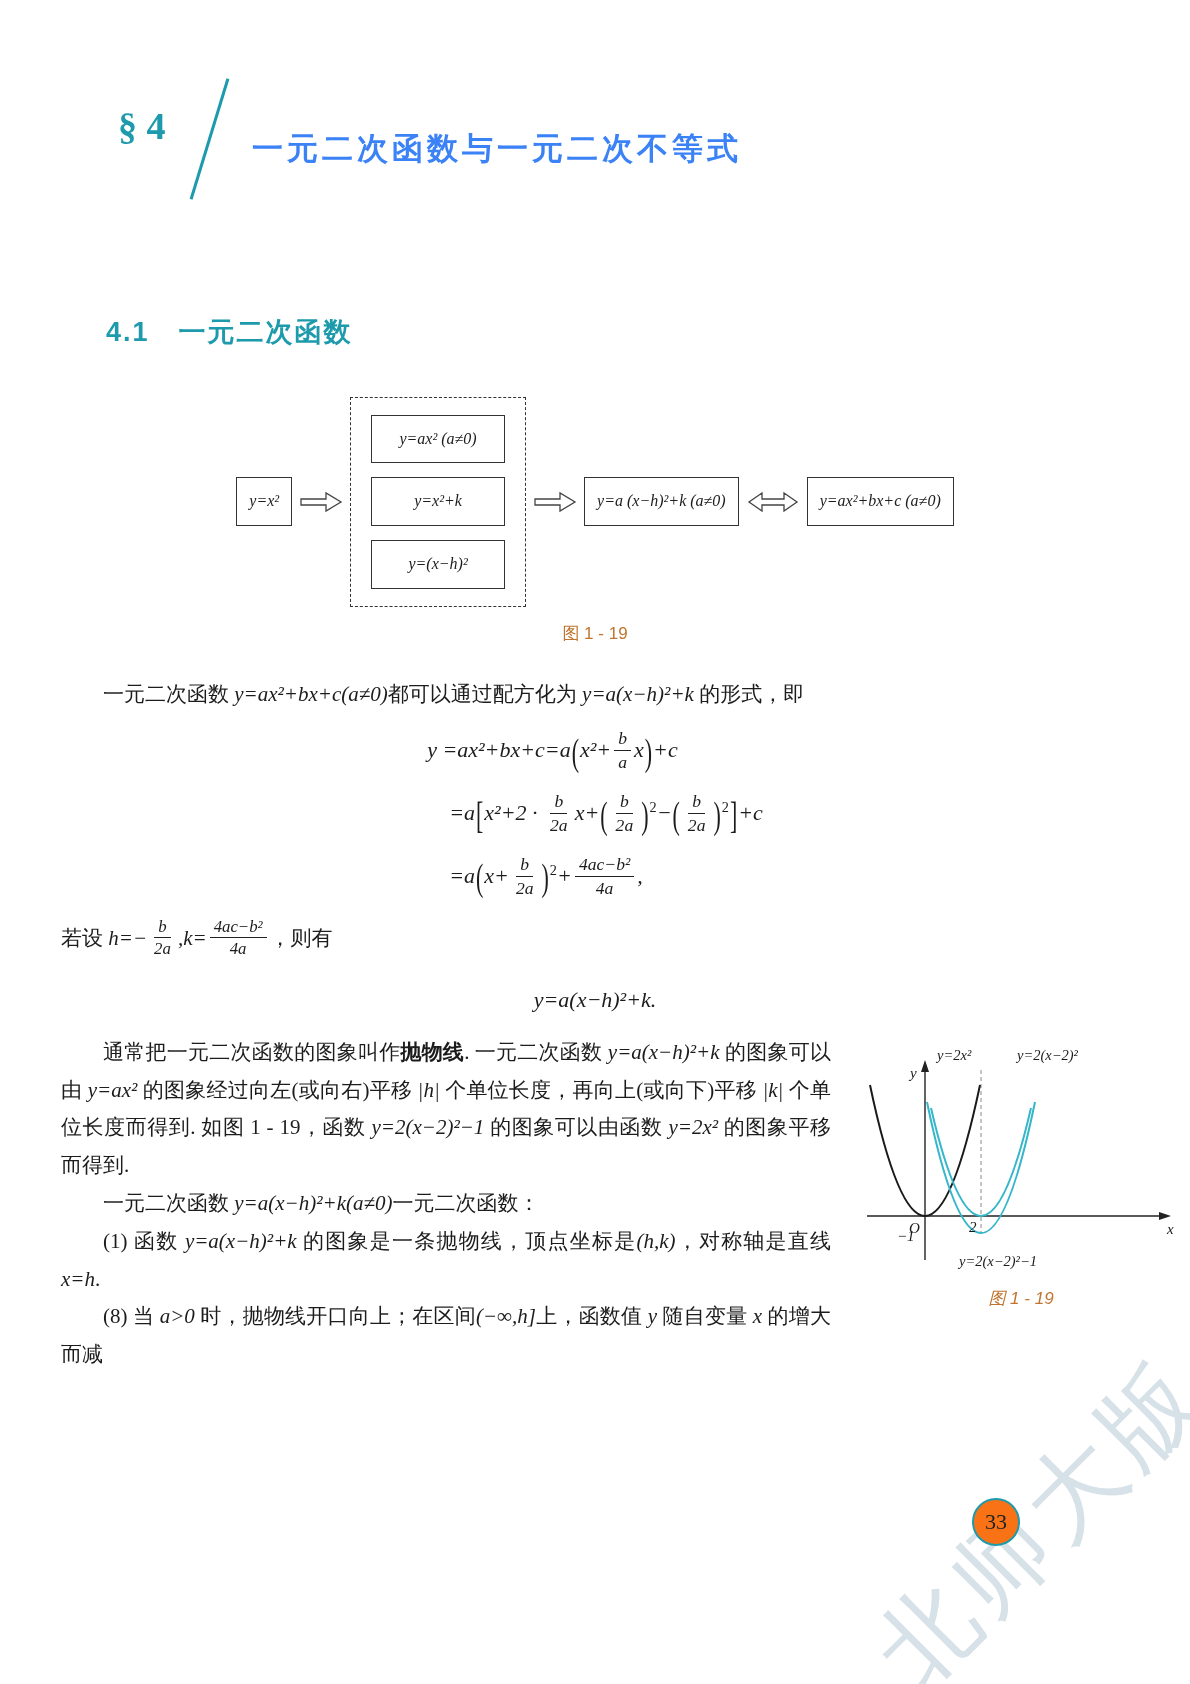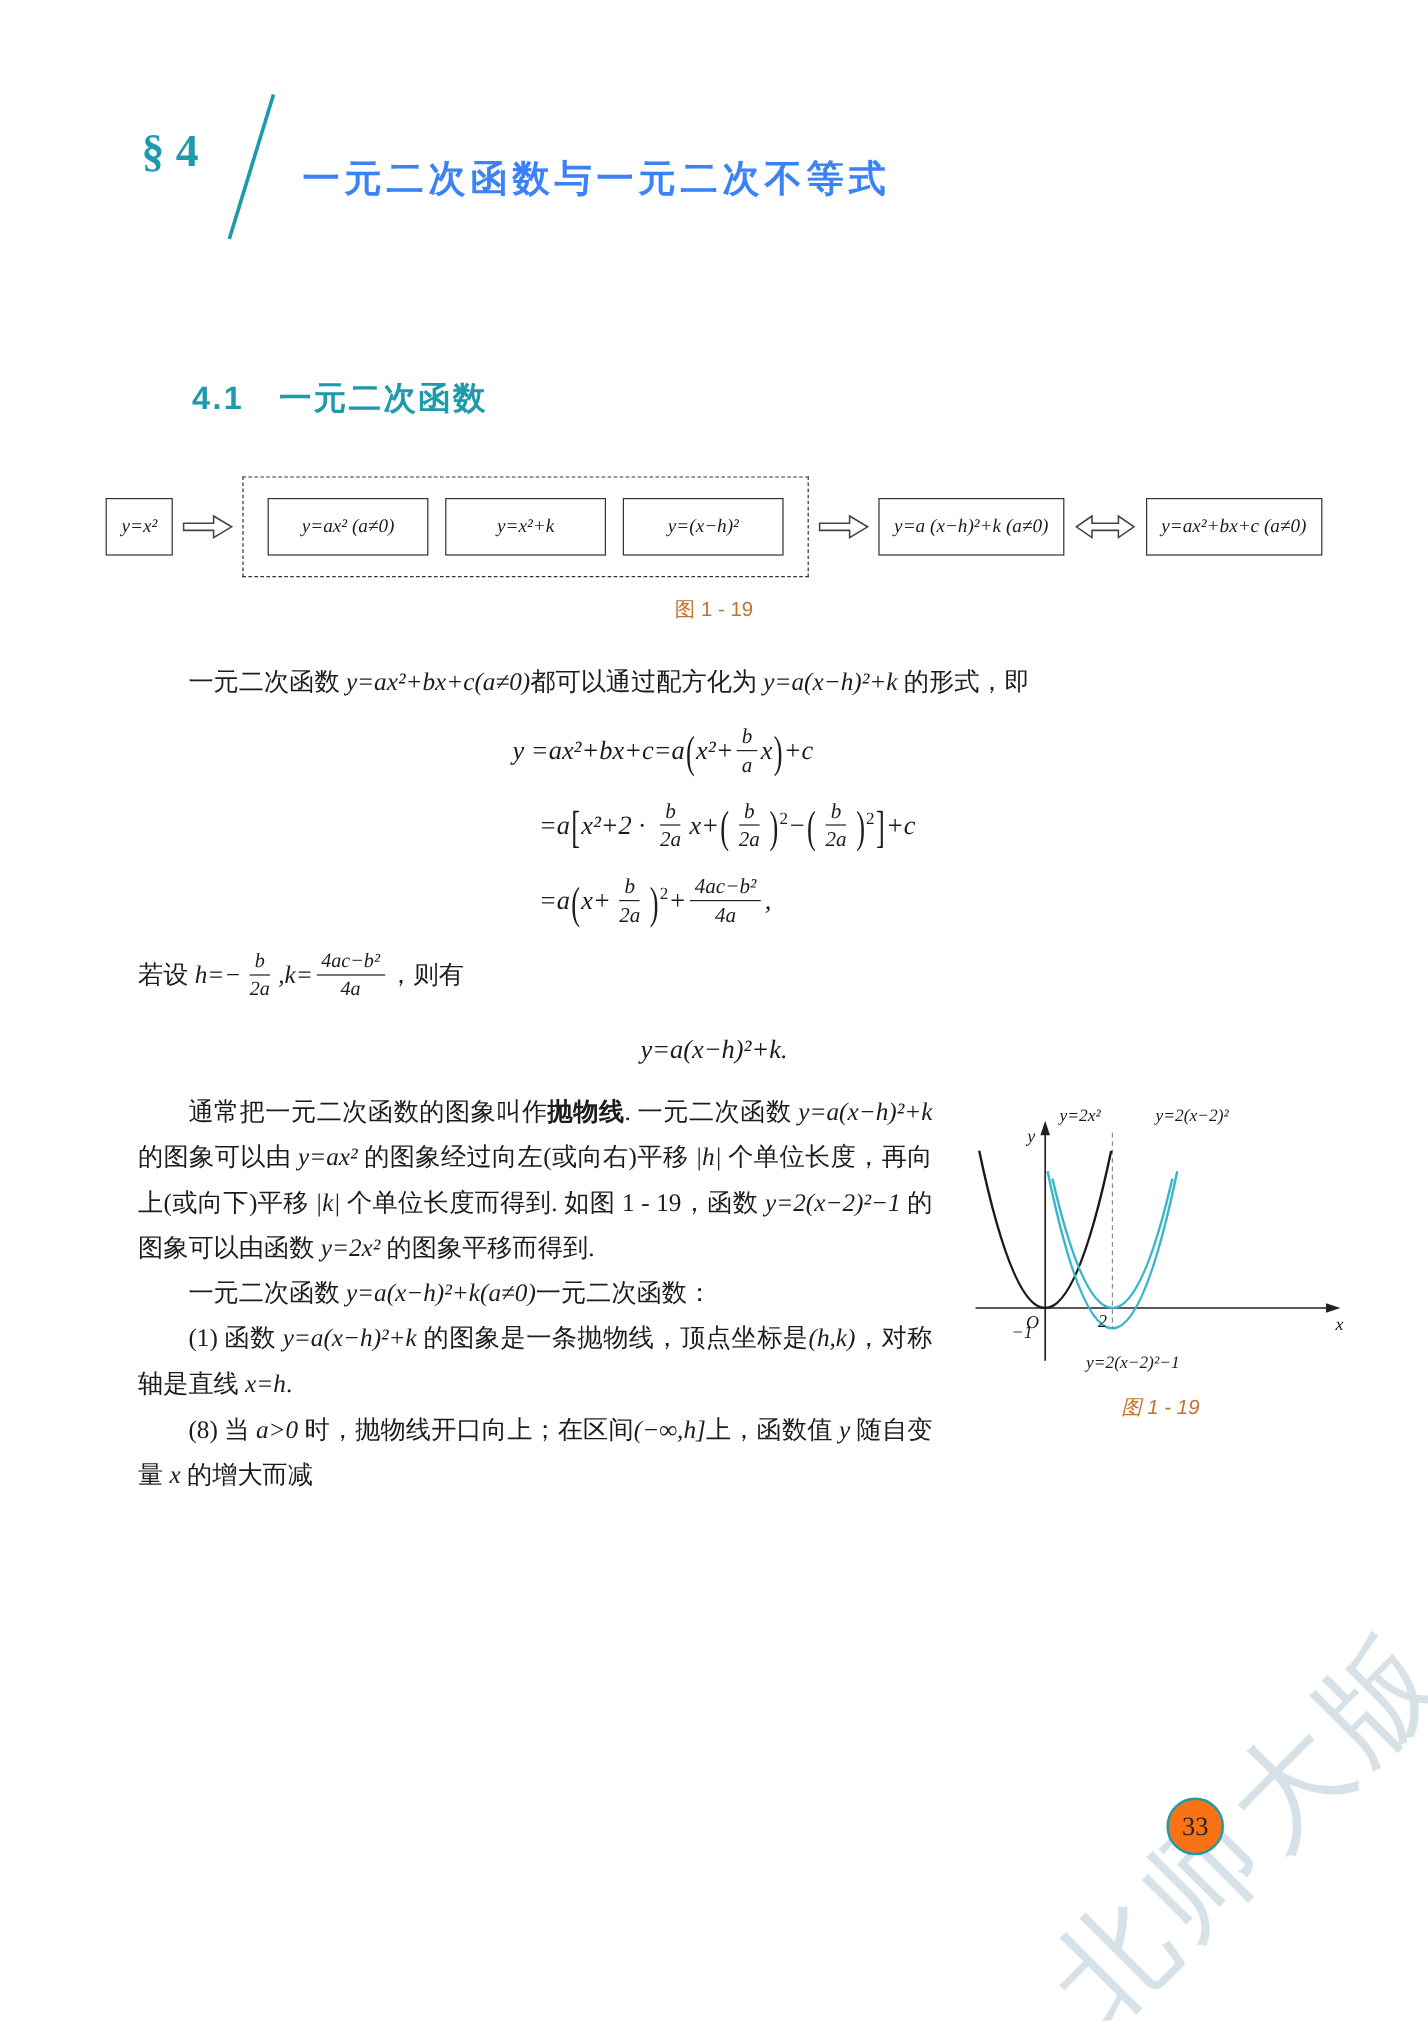--- a/index.html
+++ b/index.html
@@ -9,32 +9,32 @@
     overflow:hidden; color:#1c1c1c;
     font-family:"Liberation Serif","DejaVu Serif",serif;
   }
   
   .chapter-head { position:relative; height:220px; }
   .sec-num { position:absolute; left:118px; top:104px; font-size:38px; font-weight:bold; color:#1d9aab; }
   .slash { position:absolute; left:208px; top:76px; width:3px; height:126px; background:#1d9aab; transform:rotate(17deg); }
   .chapter-title { position:absolute; left:252px; top:128px; font-size:31px; font-weight:bold; color:#3b82f6;
     font-family:"Liberation Sans","DejaVu Sans",sans-serif; letter-spacing:4px; }
   
-  .content { padding:0 115px; font-size:21px; line-height:1.8; text-align:justify; }
+  .content { padding:0 61px; font-size:21px; line-height:1.8; text-align:justify; }
   .subsection { margin:88px 0 40px 45px; font-size:27px; font-weight:bold; color:#1d9aab;
     font-family:"Liberation Sans","DejaVu Sans",sans-serif; letter-spacing:2px; }
   p { margin:0; }
   .indent { text-indent:2em; }
   .m { font-style:italic; }
   .b { font-weight:bold; }
   
   .flowchart { display:flex; align-items:center; justify-content:center; gap:7px; margin:30px 0 12px; }
   .fc-box { border:1.4px solid #333; background:#fff; padding:9px 12px; font-size:16px; font-style:italic;
     text-align:center; white-space:nowrap; }
-  .fc-dashed { border:1.6px dashed #333; padding:17px 20px; display:flex; flex-direction:row; gap:14px; }
+  .fc-dashed { border:1.6px dashed #333; padding:17px 20px; display:flex; flex-direction:column; gap:14px; }
   .fc-dashed .fc-box { width:134px; }
   .fc-arrow { flex:0 0 auto; display:block; }
   .fig-caption { text-align:center; color:#c0742f; font-size:17px; margin:10px 0 26px;
     font-family:"Liberation Sans","DejaVu Sans",sans-serif; }
   
   .derivation { width:fit-content; margin:8px auto 6px; font-size:22px; }
   .deriv-line { margin:16px 0; white-space:nowrap; }
   .deriv-line.cont { margin-left:22px; }
   .mi { font-style:italic; }
   .frac { display:inline-flex; flex-direction:column; align-items:center; vertical-align:middle;

